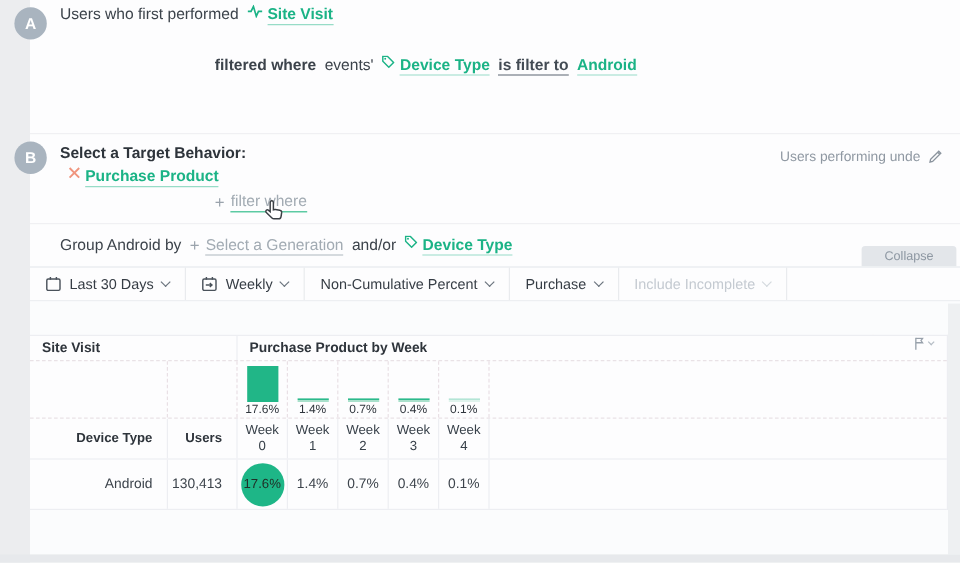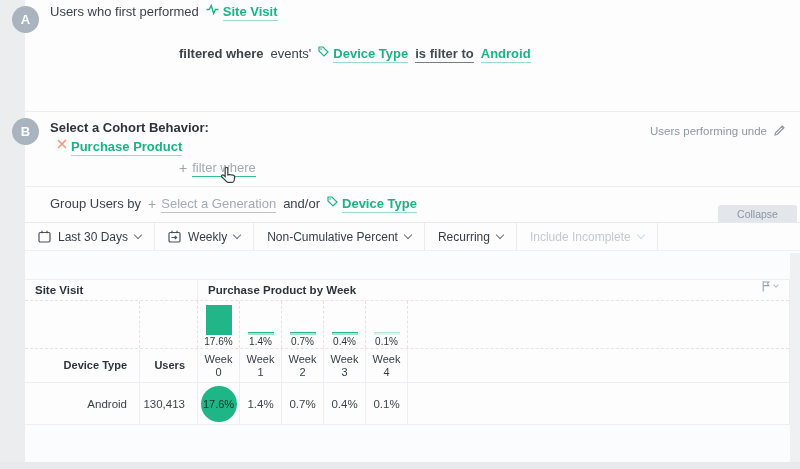--- a/index.html
+++ b/index.html
@@ -149,21 +149,21 @@
     <a class="green-link">Device Type</a>
     <span class="gap"></span>
     <span class="dark-underline">is filter to</span>
     <span class="gap"></span>
     <a class="green-link">Android</a>
   </div>
 </div>
 <div class="abs badge badge-a">A</div>
 
 <div class="abs panel section-b">
-  <div class="sec-title" style="margin:8px 0 0 25px;">Select a Cohort Behavior:</div>
+  <div class="sec-title" style="margin:8px 0 0 25px;">Select a Target Behavior:</div>
   <div class="line" style="margin:4px 0 0 25px;">
     <span class="gap"></span>
     <svg class="icon" width="10" height="10" viewBox="0 0 10 10">
         <path d="M1,1 L9,9 M9,1 L1,9" stroke="#f0957e" stroke-width="1.6"></path>
       </svg>
     <span class="gap" style="width:4px;"></span>
     <a class="green-link">Purchase Product</a>
   </div>
   <div class="line" style="position:absolute; left:154px; top:48px;">
     <span class="plus">+</span>
@@ -174,21 +174,21 @@
 <div class="abs status-right">
   <span>Users performing unde</span>
   <svg class="icon" width="13" height="13" viewBox="0 0 13 13">
       <path d="M2,11 L2.5,8.8 L9.3,2 L11,3.7 L4.2,10.5 Z" fill="none" stroke="#8b949e" stroke-width="1.1"></path>
       <line x1="8.4" y1="2.9" x2="10.1" y2="4.6" stroke="#8b949e" stroke-width="1.1"></line>
     </svg>
 </div>
 
 <div class="abs group-row-panel">
   <div class="line" style="margin:9px 0 0 25px;">
-    <span>Group Users by</span>
+    <span>Group Android by</span>
     <span class="gap"></span>
     <span class="plus">+</span>
     <a class="gray-link">Select a Generation</a>
     <span class="gap"></span>
     <span>and/or</span>
     <span class="gap"></span>
     <svg class="icon" width="11" height="11" viewBox="0 0 11 11">
         <path d="M1,5 L1,1 L5,1 L10,6 L6,10 Z" fill="none" stroke="#1bb386" stroke-width="1.2"></path>
         <circle cx="3" cy="3" r="0.8" fill="#1bb386"></circle>
       </svg>
@@ -216,21 +216,21 @@
         <path d="M3.5,7.5 L8.5,7.5 M6.8,5.8 L8.7,7.5 L6.8,9.2" fill="none" stroke="#4a525b" stroke-width="1.1"></path>
       </svg>
     <span>Weekly</span>
     <span class="chev"></span>
   </div>
   <div class="tseg">
     <span>Non-Cumulative Percent</span>
     <span class="chev"></span>
   </div>
   <div class="tseg">
-    <span>Recurring</span>
+    <span>Purchase</span>
     <span class="chev"></span>
   </div>
   <div class="tseg disabled">
     <span>Include Incomplete</span>
     <span class="chev"></span>
   </div>
 </div>
 
 <div class="abs view-row">
   <div class="view-mode">

